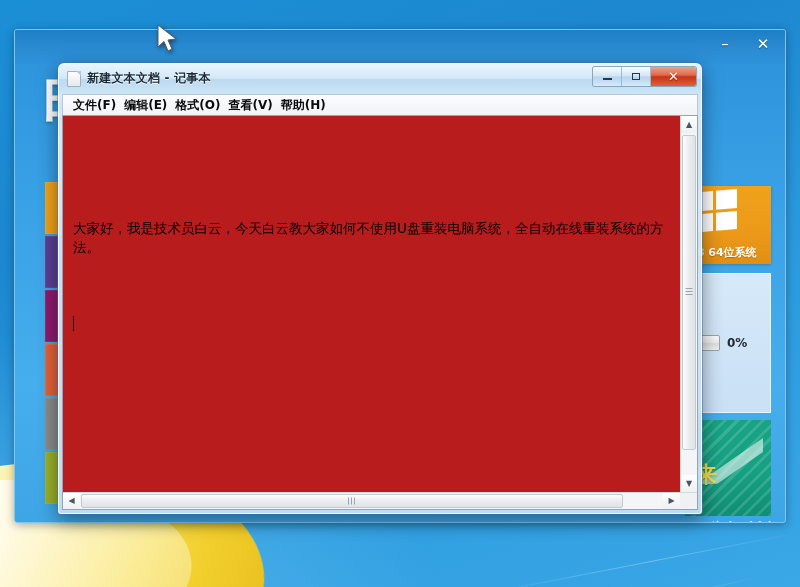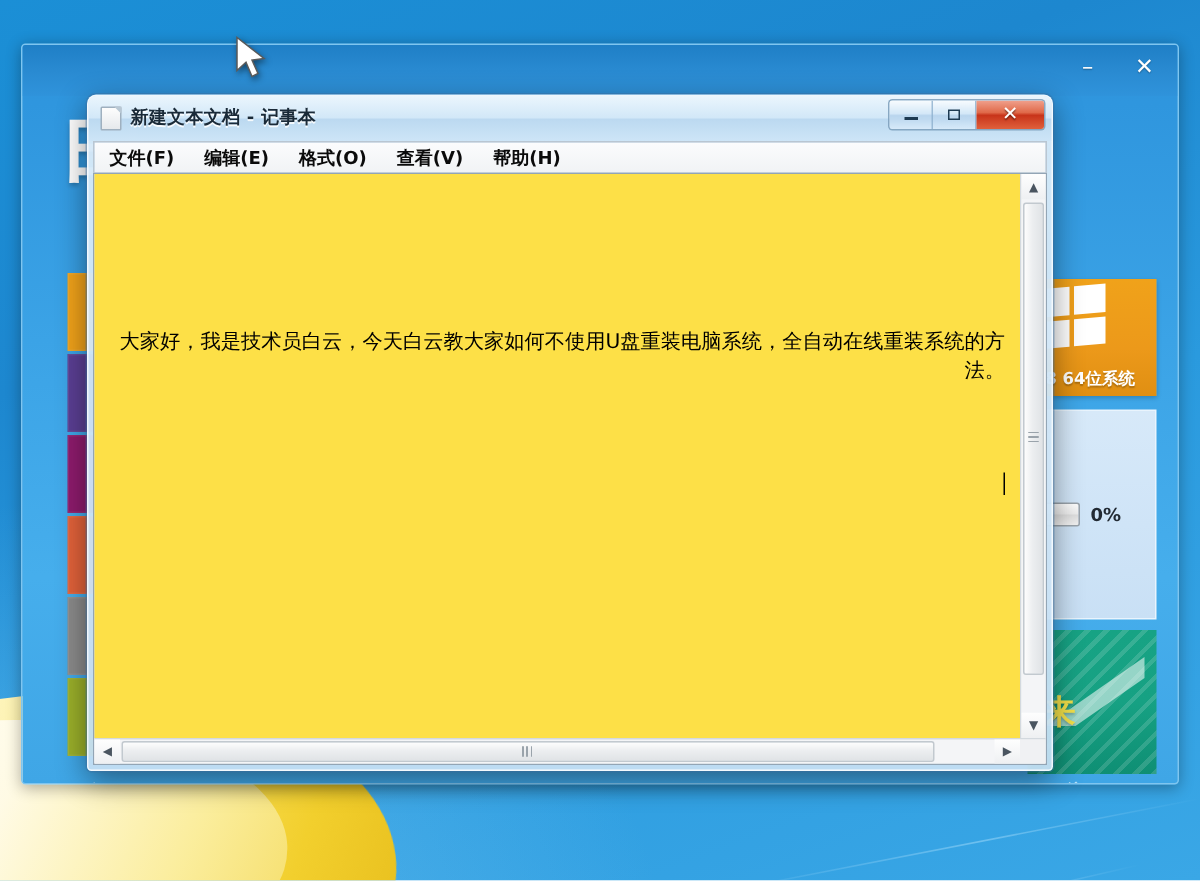--- a/index.html
+++ b/index.html
@@ -232,21 +232,20 @@
   #notepad {
     position: absolute;
     left: 58px; top: 63px;
     width: 644px; height: 451px;
     border-radius: 6px 6px 3px 3px;
     background: linear-gradient(180deg, rgba(216,234,248,.97) 0%, rgba(196,222,243,.95) 100%);
     border: 1px solid rgba(255,255,255,.75);
     box-shadow: 0 0 0 1px rgba(60,110,160,.45), 0 6px 20px rgba(0,0,0,.45);
     overflow: hidden;
     z-index: 50;
-    text-align: right;
   }
   #np-titlebar {
     position: relative;
     height: 30px;
     background: linear-gradient(180deg, rgba(236,246,253,.95) 0%, rgba(210,232,248,.9) 48%, rgba(186,216,240,.92) 52%, rgba(205,229,247,.95) 100%);
     border-radius: 5px 5px 0 0;
   }
   .np-icon {
     position: absolute;
     left: 8px; top: 7px;
@@ -304,21 +303,20 @@
 
   #np-menubar {
     height: 21px;
     margin: 0 3px;
     background: linear-gradient(180deg, #fbfcfd 0%, #f1f3f5 100%);
     border: 1px solid #b9c6d2;
     border-bottom: none;
     display: flex;
     align-items: center;
     padding-left: 6px;
-    gap: 12px;
   }
   .menu-item {
     font-size: 12px;
     color: #0b0b0b;
     padding: 2px 4px;
     cursor: pointer;
     white-space: nowrap;
     font-weight: 700;
   }
 
@@ -333,21 +331,21 @@
   }
   .np-inner {
     flex: 1;
     display: flex;
     min-height: 0;
   }
   #np-textarea {
     flex: 1;
     padding: 8px 10px 0 10px;
     overflow: hidden;
-    background: #fde047;
+    background: #b91c1c;
     position: relative;
     cursor: text;
   }
   .np-line {
     font-family: "DejaVu Sans", "Liberation Sans", sans-serif;
     font-size: 13.5px;
     line-height: 19px;
     color: #000000;
     white-space: pre-wrap;
     word-break: break-all;

